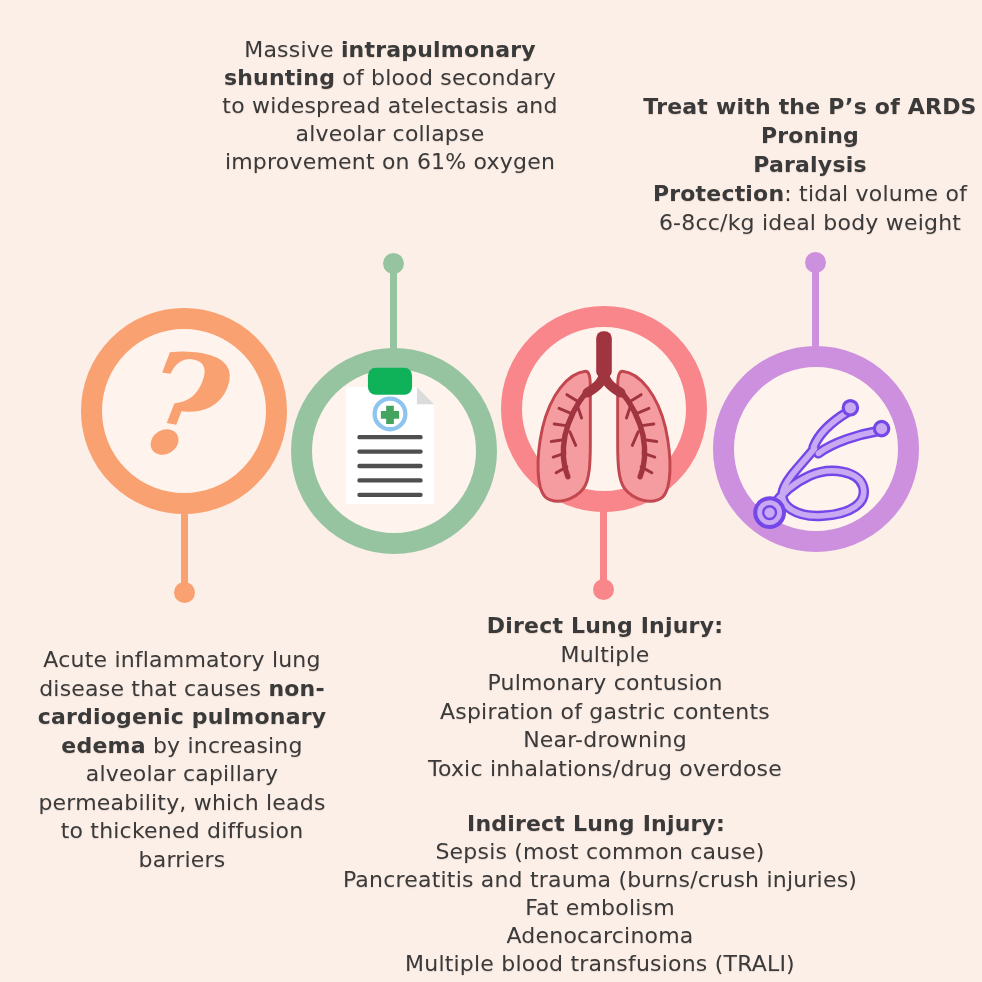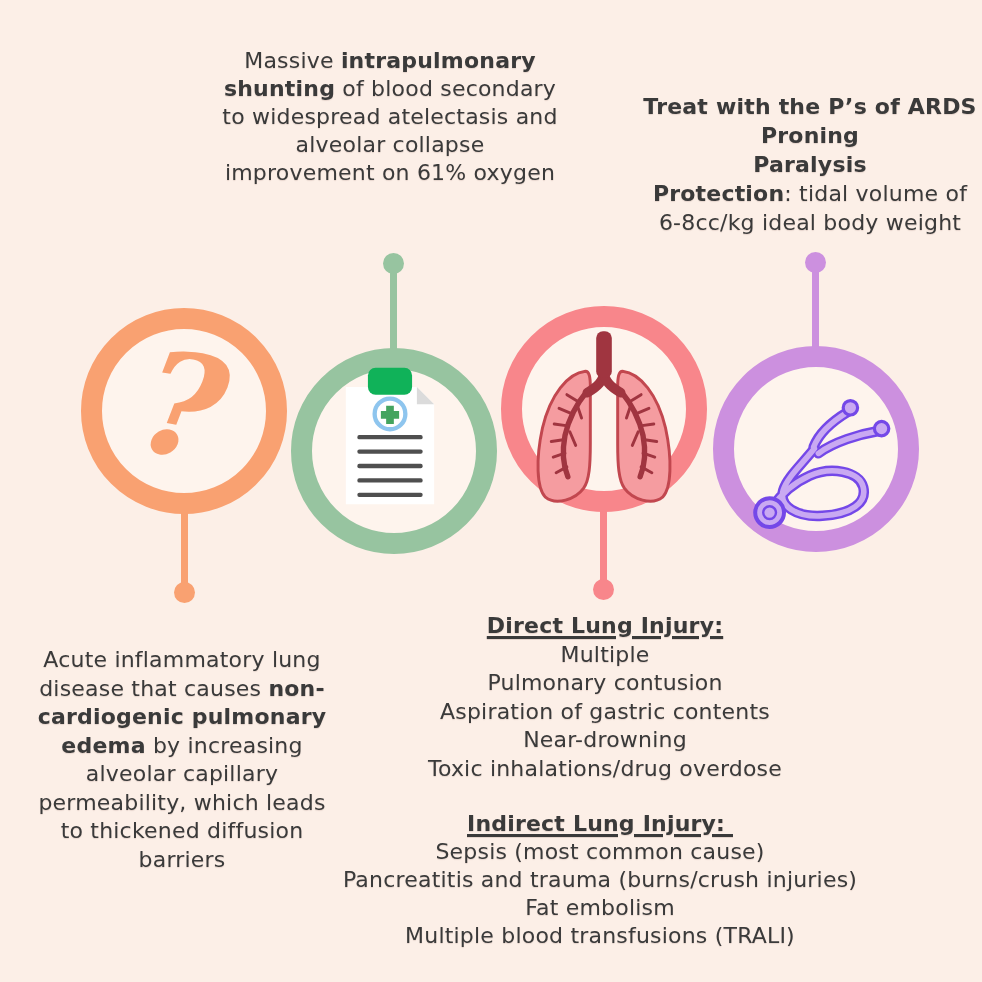--- a/index.html
+++ b/index.html
@@ -9,27 +9,27 @@
     font-family:"DejaVu Sans",sans-serif;
     color:var(--text);
   }
   .note{
     position:absolute;text-align:center;
     font-size:22px;line-height:28px;letter-spacing:.2px;
     transform:translateX(-50%);
     text-shadow:0 1px 1px rgba(90,50,40,.14);
   }
   .note b{font-weight:700;}
-  .n-top-center{left:390px;top:47px;width:440px;}
+  .n-top-center{left:390px;top:36px;width:440px;}
   .n-top-right{left:810px;top:92px;width:384px;line-height:29px;}
   .n-bottom-left{left:182px;top:626px;width:352px;line-height:28.5px;margin-top:20px;}
   .n-direct{left:605px;top:612px;width:520px;line-height:28.5px;}
   .n-indirect{left:600px;top:810px;width:680px;line-height:28px;}
   .list-header{
-    font-weight:700;text-decoration:underline;text-underline-offset:3px;
+    font-weight:700;text-underline-offset:3px;
     text-decoration-thickness:2.5px;white-space:pre;
   }
   
   .ring{
     position:absolute;width:206px;height:206px;border-radius:50%;
     border:21px solid #000;box-sizing:border-box;background:#FEF4ED;
     display:flex;align-items:center;justify-content:center;
   }
   .ring-orange{left:81px;top:308px;border-color:var(--orange);}
   .ring-green{left:291px;top:348px;border-color:var(--green);}
@@ -94,20 +94,21 @@
         <div>Toxic inhalations/drug overdose</div>
       </div>
   </div>
 
   <div class="note n-indirect">
     <div class="list-header">Indirect Lung Injury: </div>
     <div>
         <div>Sepsis (most common cause)</div>
         <div>Pancreatitis and trauma (burns/crush injuries)</div>
         <div>Fat embolism</div>
+        <div>Adenocarcinoma</div>
         <div>Multiple blood transfusions (TRALI)</div>
       </div>
   </div>
 
   <div class="connector c-orange" style="left:181px;top:505px;height:82px"></div>
   <div class="cdot c-orange" style="left:174px;top:582px"></div>
 
   <div class="connector c-green" style="left:390px;top:270px;height:84px"></div>
   <div class="cdot c-green" style="left:383px;top:253px"></div>
 

